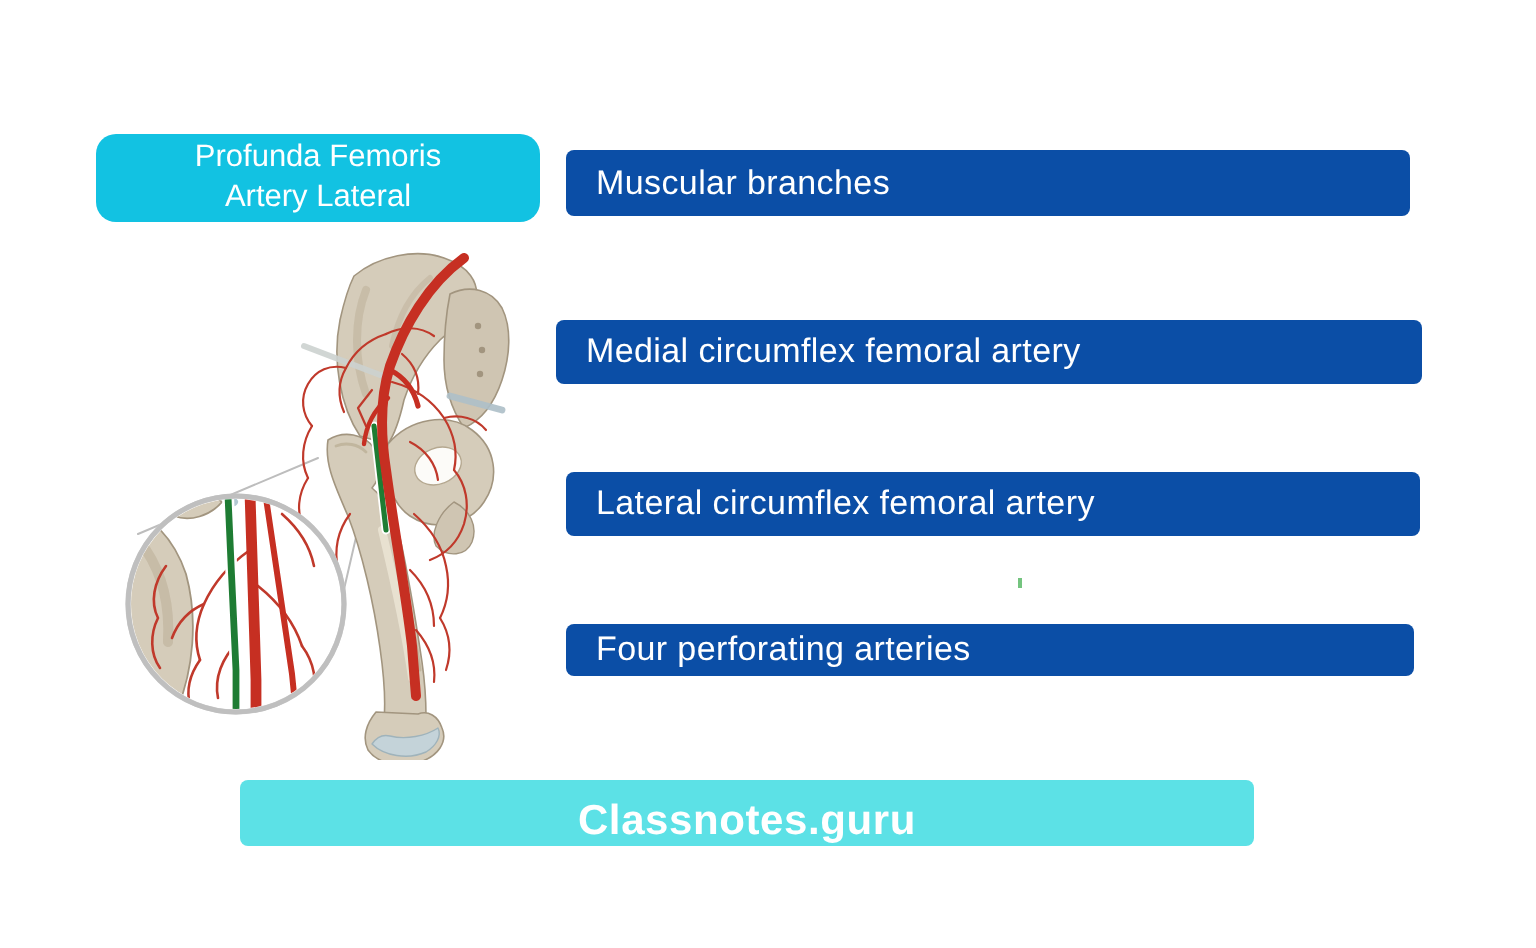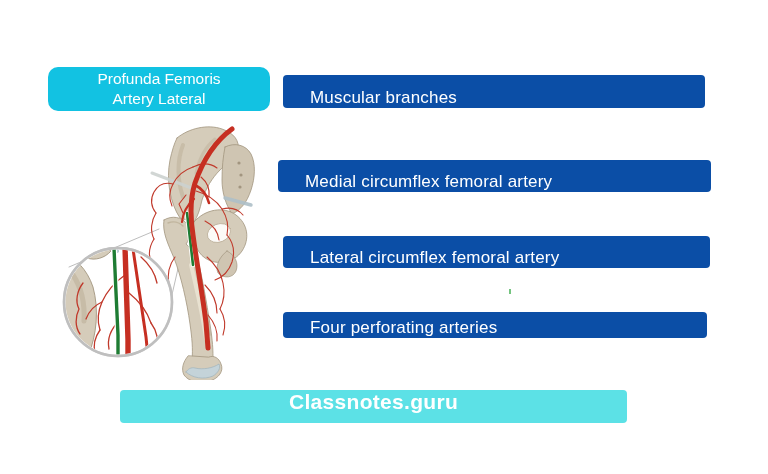--- a/index.html
+++ b/index.html
@@ -8,31 +8,31 @@
     overflow:hidden; font-family:"Liberation Sans", sans-serif;
   }
   .title-box {
     position:absolute; left:48px; top:67px; width:222px; height:44px;
     background:var(--title-bg,#12c2e2); border-radius:10px; color:#ffffff;
     display:flex; flex-direction:column; align-items:center; justify-content:center;
     font-size:15.5px; line-height:20.5px; text-align:center;
   }
   .bar {
     position:absolute; background:var(--bar-bg,#0b4ea6); color:#ffffff;
-    border-radius:4px; display:flex; align-items:flex-end;
-    padding-left:27px; box-sizing:border-box; font-size:17px; letter-spacing:.2px;
+    border-radius:4px; display:flex; align-items:center;
+    padding-left:15px; box-sizing:border-box; font-size:17px; letter-spacing:.2px;
   }
   .bar-1 { left:283px; top:75px;  width:422px; height:33px; }
   .bar-2 { left:278px; top:160px; width:433px; height:32px; }
   .bar-3 { left:283px; top:236px; width:427px; height:32px; }
   .bar-4 { left:283px; top:312px; width:424px; height:26px; }
   .footer-bar {
     position:absolute; left:120px; top:390px; width:507px; height:33px;
     background:var(--footer-bg,#5ce1e6); border-radius:4px; color:#ffffff;
-    display:flex; align-items:flex-start; justify-content:center;
+    display:flex; align-items:flex-end; justify-content:center;
     font-size:21px; font-weight:bold; letter-spacing:.3px;
   }
   .anatomy { position:absolute; left:55px; top:125px; width:215px; height:255px; }
   .stray-mark {
     position:absolute; left:509px; top:289px; width:2px; height:5px;
     background:#45b054; opacity:.75;
   }
 </style>
 </head>
 <body>

